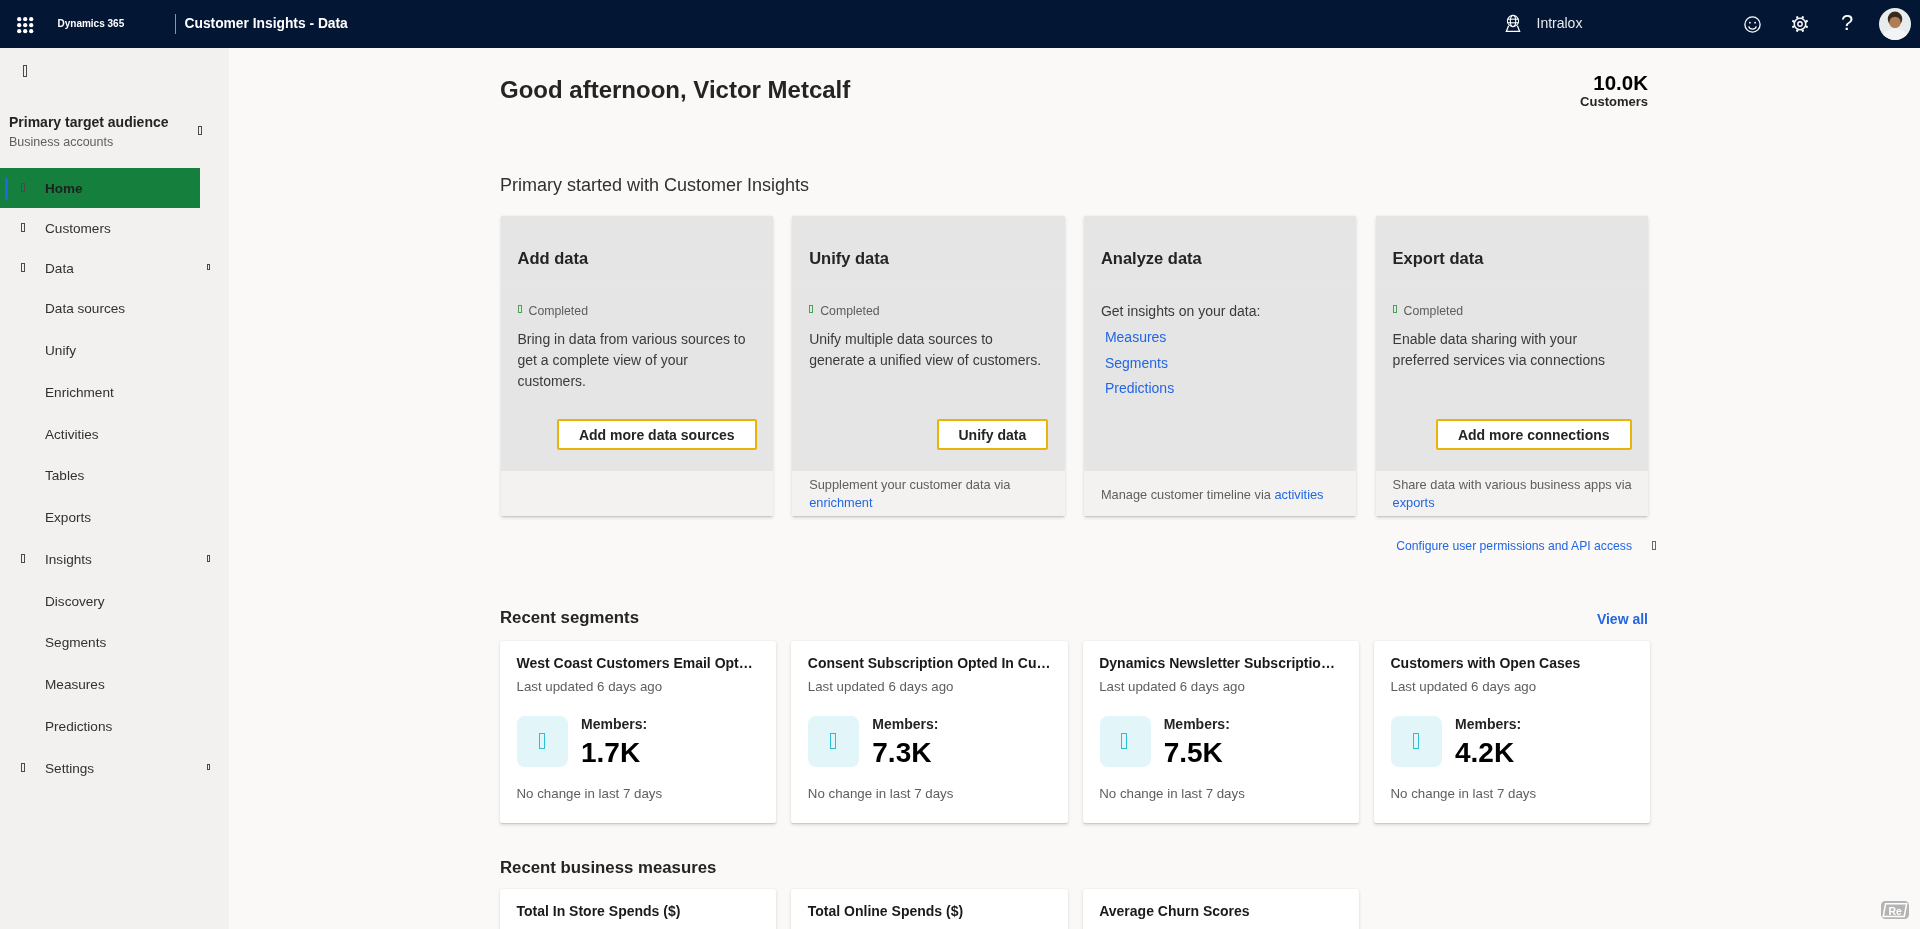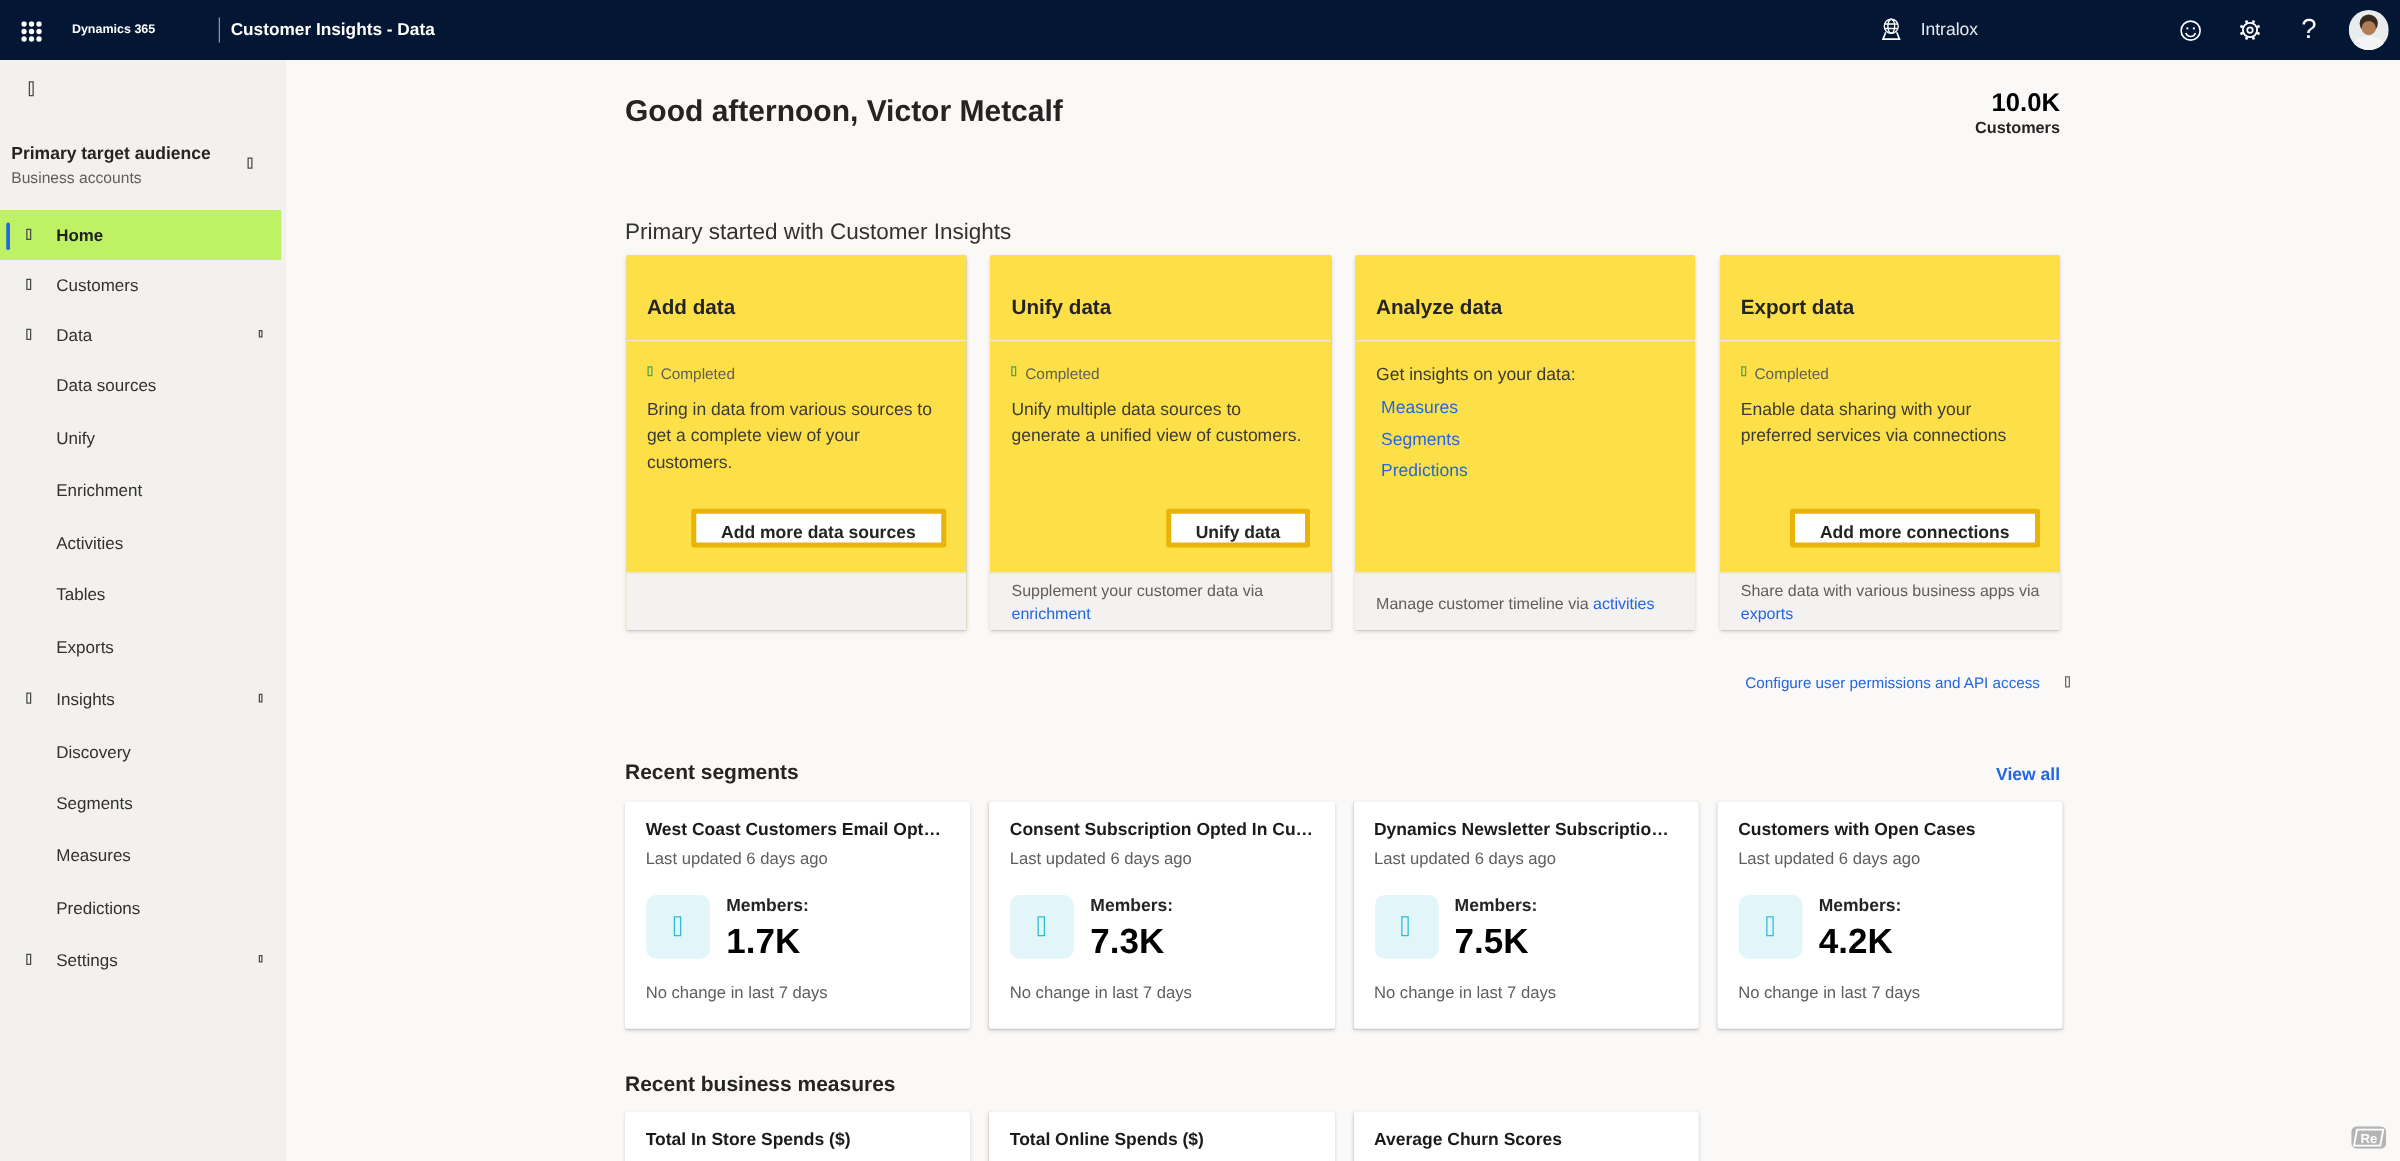--- a/index.html
+++ b/index.html
@@ -20,38 +20,38 @@
   #audpick b { display:block; font-size:14px; line-height:17px; color:#252423; }
   #audpick span { display:block; font-size:12.5px; line-height:16px; color:#605e5c; margin-top:3px; }
   #audpick { position:absolute; left:9px; top:65.5px; }
   .audflip { position:absolute; left:198px; top:78px; width:4px; height:9px; border:1px solid #4a4a48; }
   .nav { position:absolute; left:0; top:120px; width:229px; }
   .nav .row { position:relative; height:41.75px; font-size:13.6px; color:#323130; }
   .nav .row:nth-child(1), .nav .row:nth-child(2), .nav .row:nth-child(3) { height:40px; }
   .nav .row .icon { position:absolute; left:20.5px; top:50%; margin-top:-5.5px; width:4px; height:9px; border:1px solid #4a4a48; }
   .nav .row .lbl { position:absolute; left:45px; top:50%; margin-top:-7.5px; line-height:16px; }
   .nav .row .chev { position:absolute; left:207px; top:50%; margin-top:-4.2px; width:2.5px; height:6.5px; border:1px solid #4a4a48; }
-  .nav .row.sel { background:#bef264; width:225px; font-weight:bold; font-size:13.5px; color:#201f1e; }
+  .nav .row.sel { background:#15803d; width:200px; font-weight:bold; font-size:13.5px; color:#201f1e; }
   .nav .row.sel:before { content:""; position:absolute; left:5px; top:9.5px; width:3px; height:22px; border-radius:2px; background:#2266e3; }
 
   
   h1 { position:absolute; left:500px; top:75px; font-size:24px; line-height:29px; color:#252423; font-weight:bold; }
   #stat { position:absolute; left:1400px; top:71.4px; width:248px; text-align:right; }
   #stat .num { font-size:20.5px; line-height:24px; font-weight:bold; color:#000000; }
   #stat .cap { font-size:13px; line-height:14px; font-weight:bold; color:#252423; }
   #gstitle { position:absolute; left:500px; top:174px; font-size:18px; line-height:22px; color:#323130; }
 
-  .gscard { position:absolute; top:204px; width:272.5px; height:300px; background:#fde047; border-radius:2px;
+  .gscard { position:absolute; top:216px; width:272.5px; height:300px; background:#e5e5e5; border-radius:2px;
             box-shadow:0 0.3px 0.9px rgba(0,0,0,0.10), 0 1.6px 3.6px rgba(0,0,0,0.13);text-decoration:underline; }
   .gscard .ttl { position:absolute; left:17px; top:31.5px; font-size:16.5px; line-height:20px; font-weight:bold; color:#252423; }
   .gscard .hr  { position:absolute; left:0; top:68px; width:100%; height:1px; background:#e8e6e4; }
   .gscard .comp { position:absolute; left:17px; top:86.5px; font-size:12.3px; line-height:16px; color:#605e5c; }
   .gscard .comp .g { display:inline-block; width:4px; height:8px; border:1px solid #4ba256; margin-right:7px; vertical-align:2px; }
   .gscard .body { position:absolute; left:17px; top:112.7px; font-size:14px; line-height:21.3px; color:#3b3a39; width:246px; white-space:nowrap; }
-  .gscard .btn { position:absolute; right:16.5px; top:203px; height:31px; line-height:29px; background:#fff; border:4px solid #eab308; border-radius:2px; font-size:14px; font-weight:bold; color:#252423; padding:0 20px;margin-left:27px; }
+  .gscard .btn { position:absolute; right:16.5px; top:203px; height:31px; line-height:29px; background:#fff; border:2px solid #eab308; border-radius:2px; font-size:14px; font-weight:bold; color:#252423; padding:0 20px;margin-left:27px; }
   .gscard .foot { position:absolute; left:0; bottom:0; width:100%; height:46px; background:#f3f2f1; border-top:1px solid #e8e6e4; font-size:12.8px; line-height:18px; color:#605e5c; padding:5px 17px 0 17px; white-space:nowrap; }
   a.lk { color:#2266e3; text-decoration:none; }
   .gscard .links { position:absolute; left:21px; top:109px; font-size:14px; line-height:25.7px; }
   
 
   #cfg { position:absolute; left:1000px; top:538px; width:656px; text-align:right; font-size:12.2px; line-height:17px; color:#2266e3; }
   #cfg .t { display:inline-block; width:4px; height:9px; border:1px solid #6a6866; margin-left:20px; }
 
   .secttl { position:absolute; font-size:16.8px; line-height:20px; font-weight:bold; color:#252423; }
   #viewall { position:absolute; left:1448px; top:610.5px; width:200px; text-align:right; font-size:14px; font-weight:bold; color:#2266e3; }

